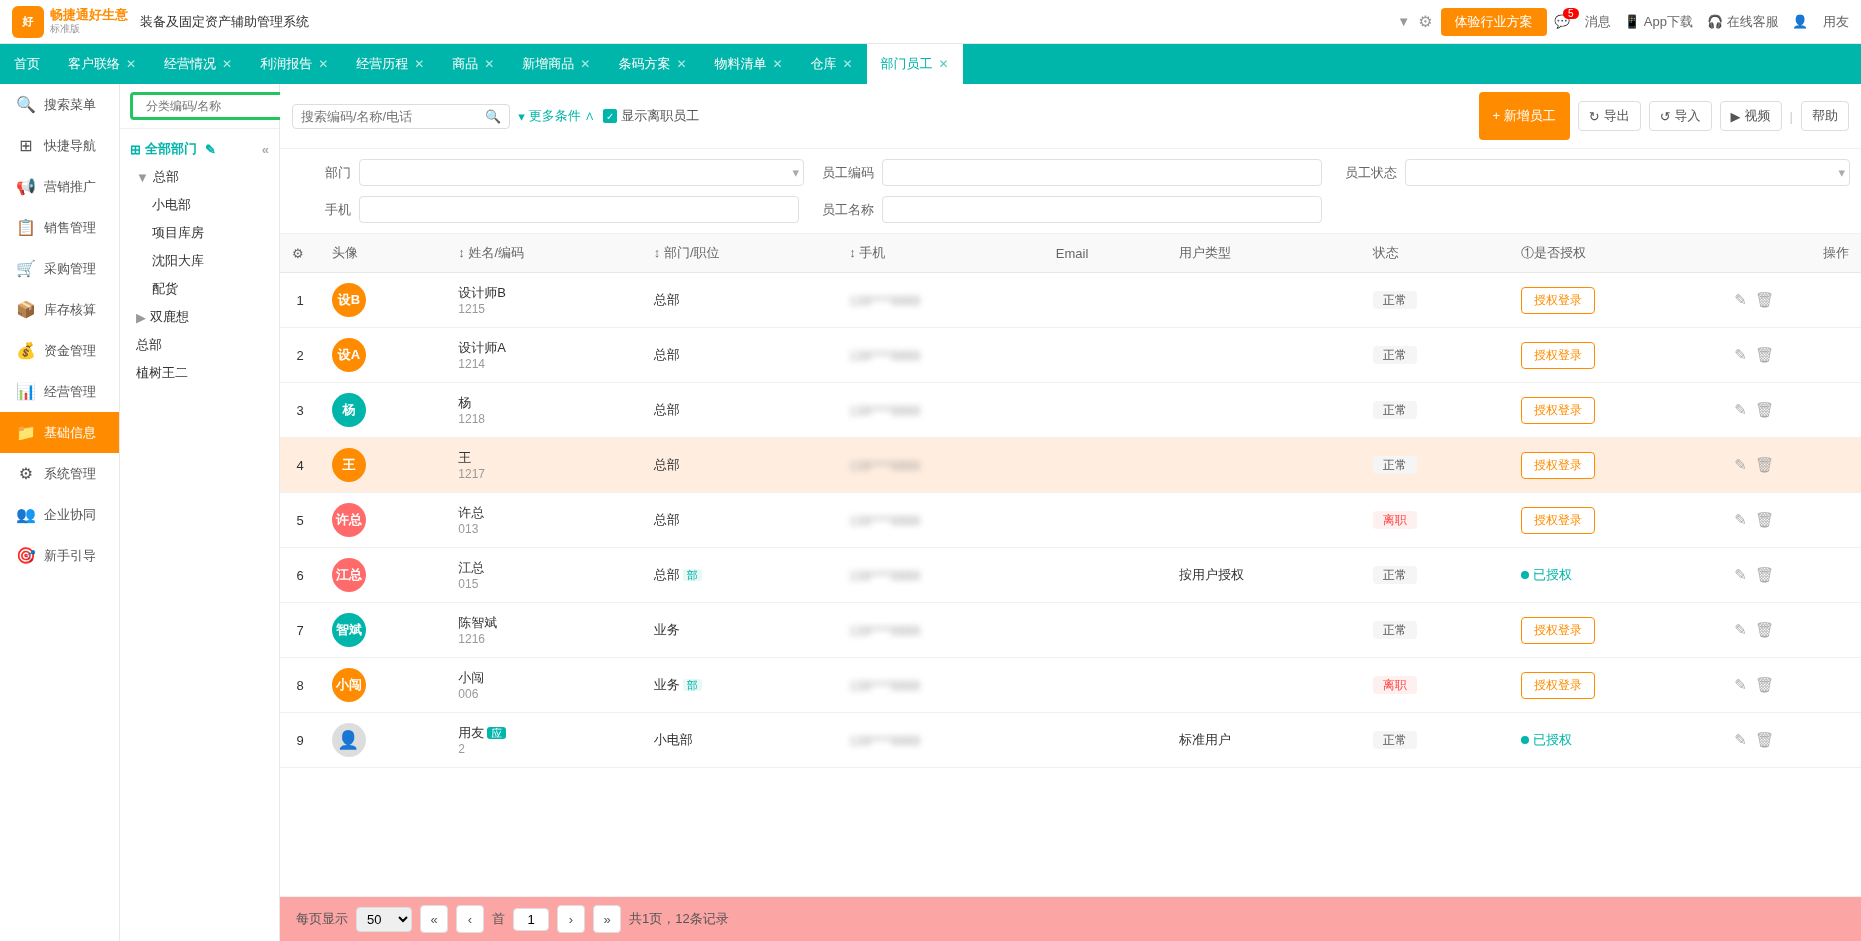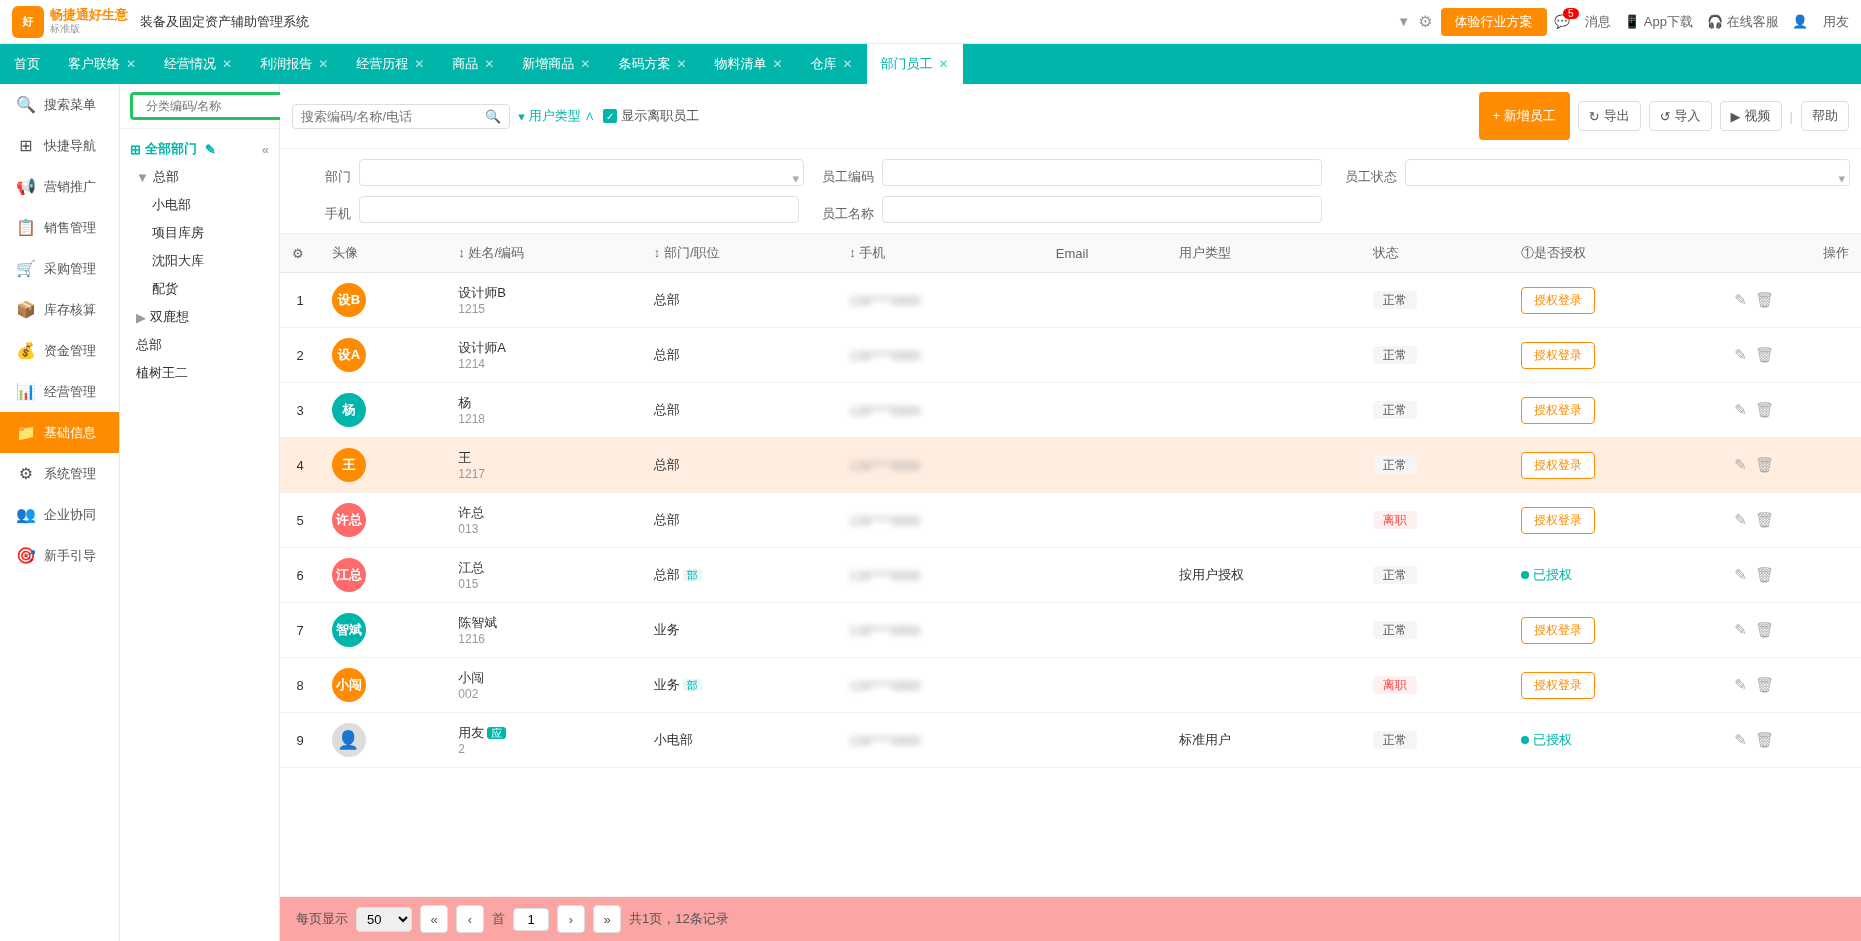--- a/index.html
+++ b/index.html
@@ -51,21 +51,21 @@
     .search-box input { border: none; outline: none; font-size: 13px; width: 180px; }
     .filter-btn { display: flex; align-items: center; gap: 4px; color: #00b5aa; cursor: pointer; font-size: 13px; }
     .show-inactive { display: flex; align-items: center; gap: 4px; font-size: 13px; color: #555; }
     .checkbox-teal { width: 14px; height: 14px; background: #00b5aa; border-radius: 2px; display:inline-flex; align-items:center; justify-content:center; color:#fff; font-size:10px; }
     .spacer { flex: 1; }
     .btn-add { background: #ff8c00; color: #fff; border: none; border-radius: 4px; padding: 15px 14px; font-size: 13px; cursor: pointer; }
     .btn-outline { background: #fff; color: #555; border: 1px solid #ddd; border-radius: 4px; padding: 5px 10px; font-size: 13px; cursor: pointer; display:flex; align-items:center; gap:4px; }
 
     
     .filter-panel { background: #fff; padding: 10px 16px; border-bottom: 1px solid #f0f0f0; display: grid; grid-template-columns: 1fr 1fr 1fr; gap: 10px 20px; }
-    .filter-row { display: flex; align-items: flex-end; gap: 8px; }
+    .filter-row { display: flex; align-items: center; gap: 8px; }
     .filter-label { color: #666; font-size: 13px; white-space: nowrap; min-width: 55px; text-align: right; }
     .filter-input { flex: 1; border: 1px solid #e0e0e0; border-radius: 4px; padding: 5px 8px; font-size: 13px; outline: none; }
     .filter-select { flex: 1; border: 1px solid #e0e0e0; border-radius: 4px; padding: 5px 8px; font-size: 13px; outline: none; background: #fff; appearance: none; cursor: pointer; }
     .btn-query { background: #ff8c00; color: #fff; border: none; border-radius: 4px; padding: 6px 20px; font-size: 13px; cursor: pointer; }
     .btn-set { background: #fff; color: #ff8c00; border: 1px solid #ff8c00; border-radius: 4px; padding: 5px 16px; font-size: 13px; cursor: pointer; }
 
     
     .table-wrap { flex: 1; overflow: auto; background: #fff; }
     table { width: 100%; border-collapse: collapse; }
     thead th {
@@ -246,21 +246,21 @@
 
   <div class="content-right">
 
     <div class="toolbar">
       <div class="search-box">
         <input type="text" placeholder="搜索编码/名称/电话" style="width: 180px;">
         <span style="color:#999;cursor:pointer;">🔍</span>
       </div>
       <div class="filter-btn">
         <span>▾</span>
-        <span>用户类型 ∧</span>
+        <span>更多条件 ∧</span>
       </div>
       <div class="show-inactive">
         <span class="checkbox-teal">✓</span>
         <span>显示离职员工</span>
       </div>
       <div class="spacer"></div>
       <button class="btn-add">+ 新增员工</button>
       <button class="btn-outline">
         <span>↻</span>导出
       </button>
@@ -491,21 +491,21 @@
               </td>
             </tr>
             <tr>
               <td style="text-align: center;">8</td>
               <td>
                 <div class="avatar" style="background: rgb(255, 140, 0);">小闯</div>
               </td>
               <td>
                 <div class="name-cell">
                   <span class="name-main">小闯</span>
-                  <span class="name-code">002</span>
+                  <span class="name-code">006</span>
                 </div>
               </td>
               <td>业务<span class="tag-dept">部</span></td>
               <td><span class="blur-text">138****8888</span></td>
               <td></td>
               <td></td>
               <td><span class="status-resign">离职</span></td>
               <td><button class="btn-auth">授权登录</button></td>
               <td style="text-align: right;">
                 <div class="op-btns">

